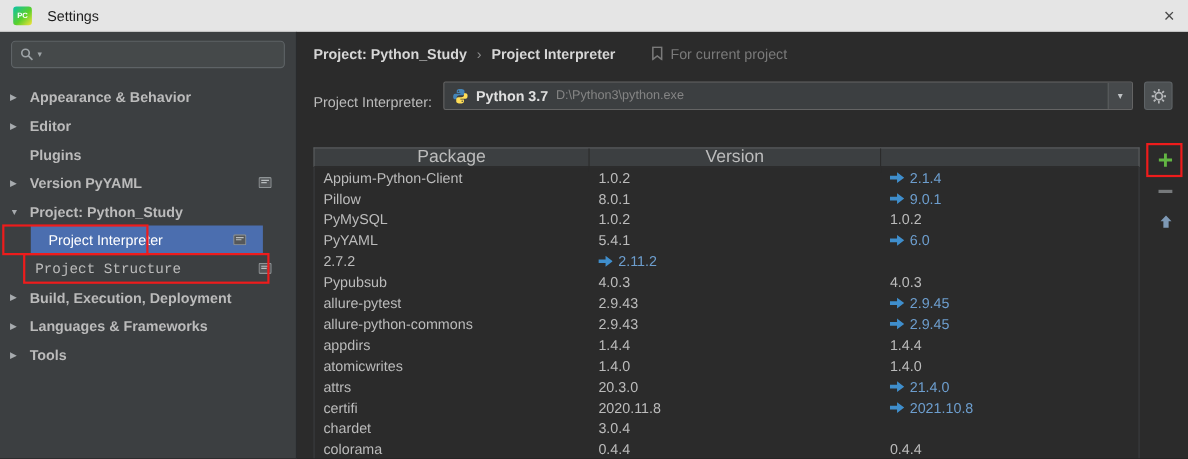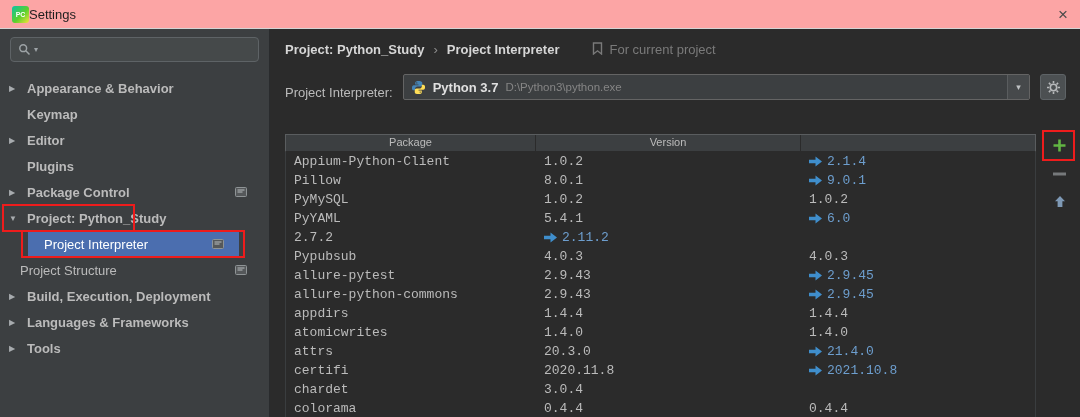--- a/index.html
+++ b/index.html
@@ -1,38 +1,38 @@
 <!DOCTYPE html>
 <html style="--selection-blue: #4b6eaf; --upgrade-blue: #6d9ece; --plus-green: #62b543; --annotation-red: #ee1c1c;"><head>
 <meta charset="utf-8">
 <style>
   *{box-sizing:border-box;margin:0;padding:0}
   html,body{background:#1e1e1e}
   .window{width:1080px;height:417px;position:relative;overflow:hidden;
           font-family:"Liberation Sans",sans-serif;font-size:13px;background:#2b2b2b;}
 
   
-  .titlebar{height:29px;background:#fca5a5;border-bottom:1px solid #d4d4d4;
-            display:flex;align-items:center;padding:0 12px;gap:0;}
+  .titlebar{height:29px;background:#e5e5e5;border-bottom:1px solid #d4d4d4;
+            display:flex;align-items:center;padding:0 12px;gap:14px;}
   .app-icon{width:17px;height:17px;border-radius:3px;flex:none;
             background:linear-gradient(135deg,#0cc2a8 0%,#5bd02c 55%,#f7e33a 100%);
             color:#fff;font-size:7px;font-weight:bold;display:flex;align-items:center;justify-content:center;}
   .win-title{color:#1e1e1e;}
   .close-btn{margin-left:auto;color:#4a4a4a;font-size:17px;line-height:1;cursor:pointer;}
 
   .body{display:flex;height:388px;}
 
   
   .sidebar{width:270px;flex:none;background:#3c3f41;border-right:1px solid #292b2d;padding-top:8px;}
   .searchbox{height:25px;margin:0 10px 13px 10px;background:#45494a;border:1px solid #5e6366;
              border-radius:4px;display:flex;align-items:center;padding:0 7px;gap:3px;color:#9da3a6;cursor:text;}
   .searchbox .caret{font-size:8px;line-height:1;}
   .tree-item{height:26px;display:flex;align-items:center;color:#bbbbbb;cursor:pointer;padding-right:8px;white-space:nowrap;}
   .tree-item .tw{width:18px;margin-left:9px;text-align:left;font-size:8px;color:#a7abae;flex:none;}
-  .tree-item.indent:not(.selected){padding-left:20px;}
+  .tree-item.indent:not(.selected){padding-left:32px;font-family:Liberation Mono, monospace;}
   .tree-item.selected{background:var(--selection-blue,#4b6eaf);margin:0 30px 0 28px;padding-left:16px;color:#ffffff;}
   .lbl.bold{font-weight:bold;}
   .scope-badge{margin-left:auto;margin-right:14px;display:flex;align-items:center;}
   .tree-item.selected .scope-badge{margin-right:7px;}
 
   
   .main{flex:1;position:relative;background:#2b2b2b;padding:10px 0 0 15px;overflow:hidden;}
   .breadcrumb{display:flex;align-items:center;gap:9px;height:20px;color:#d6d6d6;font-weight:bold;}
   .breadcrumb .sep{color:#8c8c8c;font-weight:normal;}
   .bc-note{display:flex;align-items:flex-start;gap:6px;margin-left:24px;color:#7a7a7a;font-weight:normal;}
@@ -46,23 +46,23 @@
   .interp-path{color:#858585;font-size:11.5px;}
   .combo-arrow{margin-left:auto;width:22px;height:100%;display:flex;align-items:center;justify-content:center;
                color:#bfc2c4;font-size:9px;background:#46494b;border-left:1px solid #5a5d5f;flex:none;}
   .gear-btn{width:26px;height:26px;flex:none;background:#4c5052;border:1px solid #5e6366;border-radius:3px;
             display:flex;align-items:center;justify-content:center;cursor:pointer;}
 
   
   .table-wrap{margin:34px 0 0 0;width:751px;position:relative;}
   .thead{display:grid;grid-template-columns:250px 265px 1fr;height:18px;background:#3c3f41;
          border:1px solid #5a5d5f;border-bottom:1px solid #2b2b2b;}
-  .th{color:#bcbcbc;font-size:11px;text-align:center;line-height:15px;border-right:1px solid #2b2b2b;overflow:hidden;cursor:pointer;}
+  .th{color:#bcbcbc;font-size:16px;text-align:center;line-height:15px;border-right:1px solid #2b2b2b;overflow:hidden;cursor:pointer;}
   .th:last-child{border-right:none;margin-top:22px;}
-  .tbody{height:265px;overflow:hidden;border-left:1px solid #3a3d3f;border-right:1px solid #3a3d3f;font-family:Liberation Mono, monospace;}
+  .tbody{height:265px;overflow:hidden;border-left:1px solid #3a3d3f;border-right:1px solid #3a3d3f;}
   .trow{display:grid;grid-template-columns:250px 265px 1fr;height:19px;align-items:center;color:#bbbbbb;}
   .td{padding-left:8px;white-space:nowrap;overflow:hidden;}
   .c-latest{display:flex;align-items:center;gap:5px;}
   .c-latest.upgrade{color:var(--upgrade-blue,#6d9ece);}
   .up-ic{display:flex;align-items:center;}
 
   
   .pkg-toolbar{position:absolute;top:105px;right:8px;width:24px;display:flex;flex-direction:column;gap:5px;}
   .tool-btn{width:23px;height:23px;display:flex;align-items:center;justify-content:center;
             background:transparent;border:none;cursor:pointer;padding:0;}
@@ -95,34 +95,30 @@
             </svg>
         </span>
         <span class="caret">▾</span>
       </div>
       <nav class="tree">
           <div class="tree-item">
             <span class="tw">▶</span>
             <span class="lbl bold">Appearance &amp; Behavior</span>
           </div>
           <div class="tree-item">
-            <span class="tw"></span>
-            <span class="lbl bold">Keymap</span>
-          </div>
-          <div class="tree-item">
             <span class="tw">▶</span>
             <span class="lbl bold">Editor</span>
           </div>
           <div class="tree-item">
             <span class="tw"></span>
             <span class="lbl bold">Plugins</span>
           </div>
           <div class="tree-item">
             <span class="tw">▶</span>
-            <span class="lbl bold">Package Control</span>
+            <span class="lbl bold">Version PyYAML</span>
             <span class="scope-badge">
               <svg width="12" height="10" viewBox="0 0 12 10">
                 <rect x="0.5" y="0.5" width="11" height="9" rx="1" fill="#55585a" stroke="#8f9496"></rect>
                 <path d="M2.5 3h7M2.5 5h5" stroke="#b9bdbf" stroke-width="1"></path>
               </svg>
             </span>
           </div>
           <div class="tree-item">
             <span class="tw">▼</span>
             <span class="lbl bold">Project: Python_Study</span>

